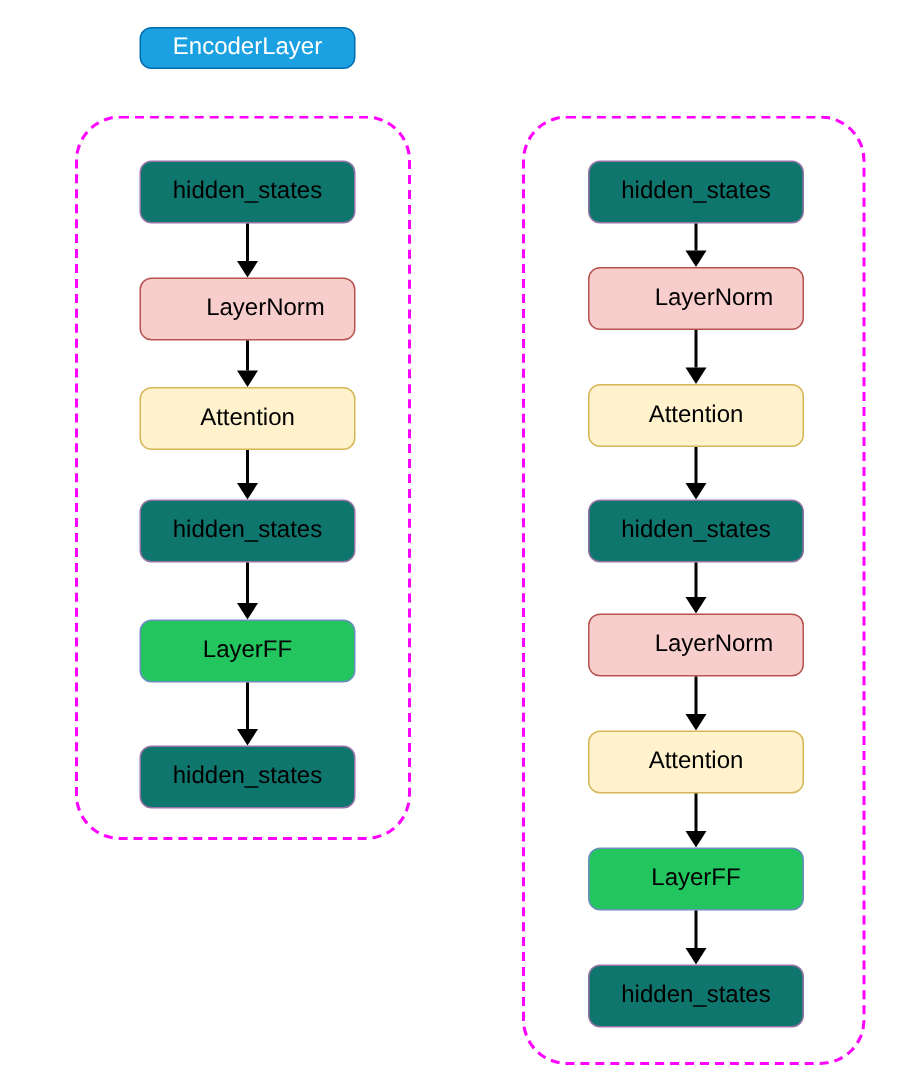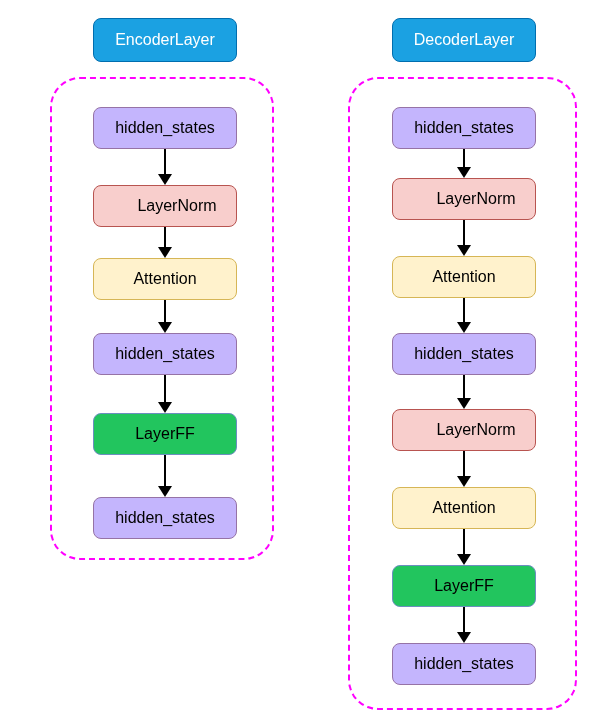--- a/index.html
+++ b/index.html
@@ -7,21 +7,21 @@
     position: relative;
     width: 608px;
     height: 726px;
     background: #ffffff;
     font-family: "Liberation Sans", "DejaVu Sans", sans-serif;
     overflow: hidden;
   }
   .hdr {
     position: absolute;
     width: 144px;
-    height: 44px;
+    height: 28px;
     background: #1BA1E2;
     border: 1px solid #006EAF;
     border-radius: 8px;
     color: #ffffff;
     display: flex;
     align-items: center;
     justify-content: center;
     font-size: 16px;
     box-sizing: border-box;
   }
@@ -36,21 +36,21 @@
     width: 144px;
     height: 42px;
     border-radius: 8px;
     display: flex;
     align-items: center;
     justify-content: center;
     font-size: 16px;
     color: #000000;
     box-sizing: border-box;
   }
-  .n-state { background: #c4b5fd; border: 1.5px solid #9673A6; }
+  .n-state { background: #0f766e; border: 1.5px solid #9673A6; }
   .n-norm  { background: #F8CECC; border: 1.5px solid #B85450; padding-left: 24px; }
   .n-att   { background: #FFF2CC; border: 1.5px solid #D6B656; text-align: center; }
   .n-ff    { background: #22c55e; border: 1.5px solid #6C8EBF; }
   .arrow {
     position: absolute;
     width: 2px;
     background: #000000;
   }
   .arrow::after {
     content: "";
@@ -84,21 +84,20 @@
   <div class="arrow" style="left:164px; top:300px; height:22px;"></div>
 
   <div class="node n-state" style="left:93px; top:333px;">hidden_states</div>
   <div class="arrow" style="left:164px; top:375px; height:27px;"></div>
 
   <div class="node n-ff" style="left:93px; top:413px;">LayerFF</div>
   <div class="arrow" style="left:164px; top:455px; height:31px;"></div>
 
   <div class="node n-state" style="left:93px; top:497px;">hidden_states</div>
 
-  <div class="hdr" style="left:392px; top:18px;">DecoderLayer</div>
 
   <div class="container-box" style="left:348px; top:77px; width:229px; height:633px;"></div>
 
   <div class="node n-state" style="left:392px; top:107px;">hidden_states</div>
   <div class="arrow" style="left:463px; top:149px; height:18px;"></div>
 
   <div class="node n-norm" style="left:392px; top:178px;">LayerNorm</div>
   <div class="arrow" style="left:463px; top:220px; height:25px;"></div>
 
   <div class="node n-att" style="left:392px; top:256px;">Attention</div>

